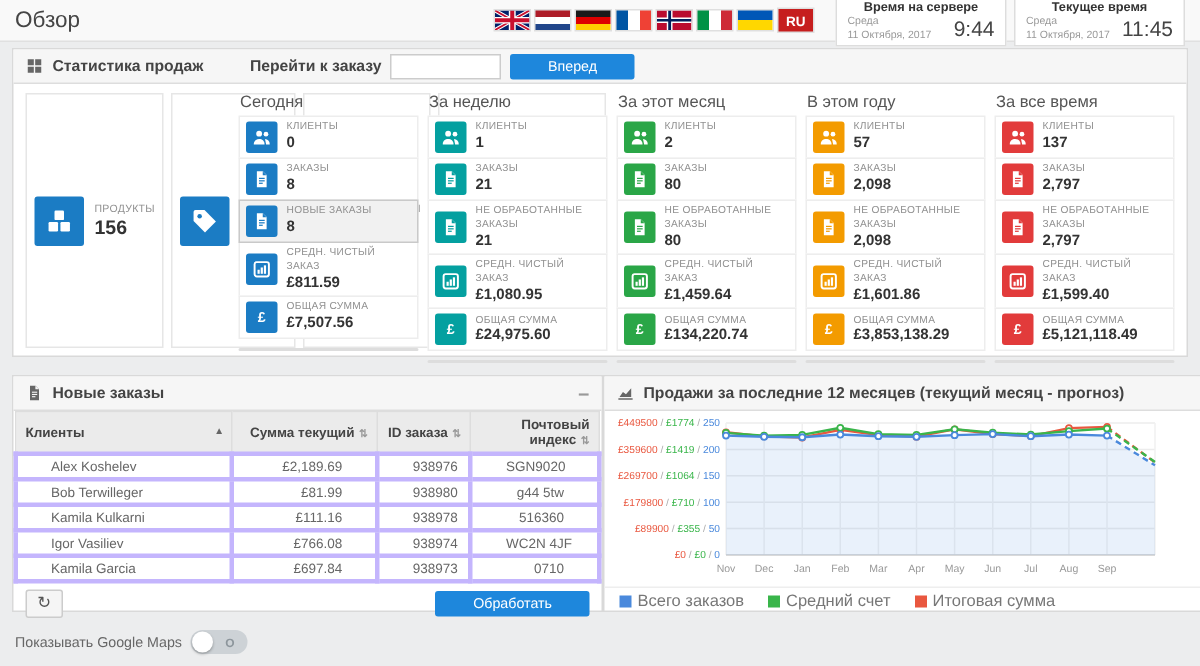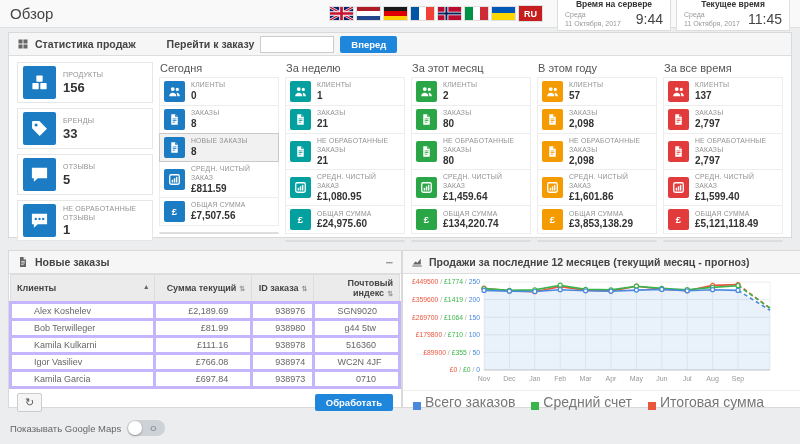--- a/index.html
+++ b/index.html
@@ -22,23 +22,23 @@
   .panel-header{height:23px;display:flex;align-items:center;gap:6px;padding:0 8px;background:#f6f6f6;border-bottom:1px solid #ddd}
   .ph-icon{width:12px;height:12px;display:inline-flex;flex:0 0 12px}
   .ph-icon svg{width:12px;height:12px}
   .ph-title{font-size:10.5px;font-weight:bold;color:#444;white-space:nowrap}
   .ph-spacer{flex:1}
   .collapse-btn{color:#999;font-size:13px;font-weight:bold;line-height:1;cursor:pointer;background:none;border:none}
 
   #stats-panel{left:8px;top:32px;width:784px;height:206px}
   .goto-label{margin-left:25px;font-size:10.5px;font-weight:bold;color:#444}
   .goto-input{width:74px;height:17px;border:1px solid #ccc;font-size:10px;padding:0 4px;font-family:inherit}
-  .btn-blue{background:#1e87dc;color:#fff;border:none;border-radius:2px;font-size:9.5px;font-weight:bold;padding:3px 11px;cursor:pointer;font-family:inherit}
+  .btn-blue{background:#1e87dc;color:#fff;border:none;border-radius:2px;font-size:9.5px;font-weight:normal;padding:3px 25px;cursor:pointer;font-family:inherit}
   .stats-body{display:flex;gap:6px;padding:6px 8px;height:182px}
-  .totals-col{width:136px;display:flex;flex-direction:column;gap:5px}
+  .totals-col{width:136px;display:flex;flex-direction:row;gap:5px}
   .total-item{flex:1;border:1px solid #e6e6e6;display:flex;align-items:center;gap:7px;padding:3px 5px;background:#fff;cursor:pointer}
   .total-icon{width:33px;height:33px;border-radius:2px;display:flex;align-items:center;justify-content:center;flex:0 0 33px}
   .total-icon svg{width:19px;height:19px}
   .stat-label{font-size:7px;color:#919191;line-height:1.3;letter-spacing:.2px}
   .total-item .stat-value{font-size:13px;font-weight:bold;color:#333}
   .period{flex:1;display:flex;flex-direction:column;min-width:0}
   .period-title{font-size:11px;color:#555;padding:0 1px 4px}
   .stat-item{display:flex;align-items:center;gap:6px;padding:3px 4px;border:1px solid #ededed;margin-top:-1px;background:#fff;cursor:pointer}
   .stat-item.hl{background:#f1f1f1;border-color:#c9c9c9;position:relative;z-index:1}
   .stat-icon{width:21px;height:21px;border-radius:2px;display:flex;align-items:center;justify-content:center;flex:0 0 21px}
@@ -56,21 +56,21 @@
   .orders-table td{border:3px solid #c4b5fd;padding:2px 22px;color:#666;text-align:right;overflow:hidden;white-space:nowrap}
   .orders-table td:first-child{text-align:left}
   .caret{color:#999;font-size:7px;margin-left:3px}
   th:first-child .caret{float:right;color:#666}
   .orders-footer{display:flex;justify-content:space-between;align-items:center;padding:4px 8px}
   .refresh-btn{width:25px;height:19px;border:1px solid #ccc;background:#f5f5f5;border-radius:2px;color:#555;font-size:11px;line-height:1;cursor:pointer}
 
   #chart-panel{left:402px;top:250px;width:428px;height:158px}
   .chart-body{padding:2px 5px 0}
   .chart-legend{display:flex;gap:16px;padding:3px 10px;border-top:1px solid #eee}
-  .legend-item{display:flex;align-items:flex-end;gap:4px;font-size:14px;color:#777}
+  .legend-item{display:flex;align-items:center;gap:4px;font-size:11px;color:#777}
   .legend-swatch{width:8px;height:8px;display:inline-block}
 
   .maps-row{position:absolute;left:10px;top:420px;display:flex;align-items:center;gap:6px;font-size:9.5px;color:#666}
   .toggle{width:38px;height:16px;border-radius:9px;background:#cdd2d6;display:inline-flex;align-items:center;padding:1px;cursor:pointer}
   .knob{width:14px;height:14px;border-radius:50%;background:#fff;box-shadow:0 1px 2px rgba(0,0,0,.3)}
   .tg{flex:1;text-align:center;font-size:8px;color:#8d969c;font-weight:bold}
 </style>
 </head>
 <body>
 

